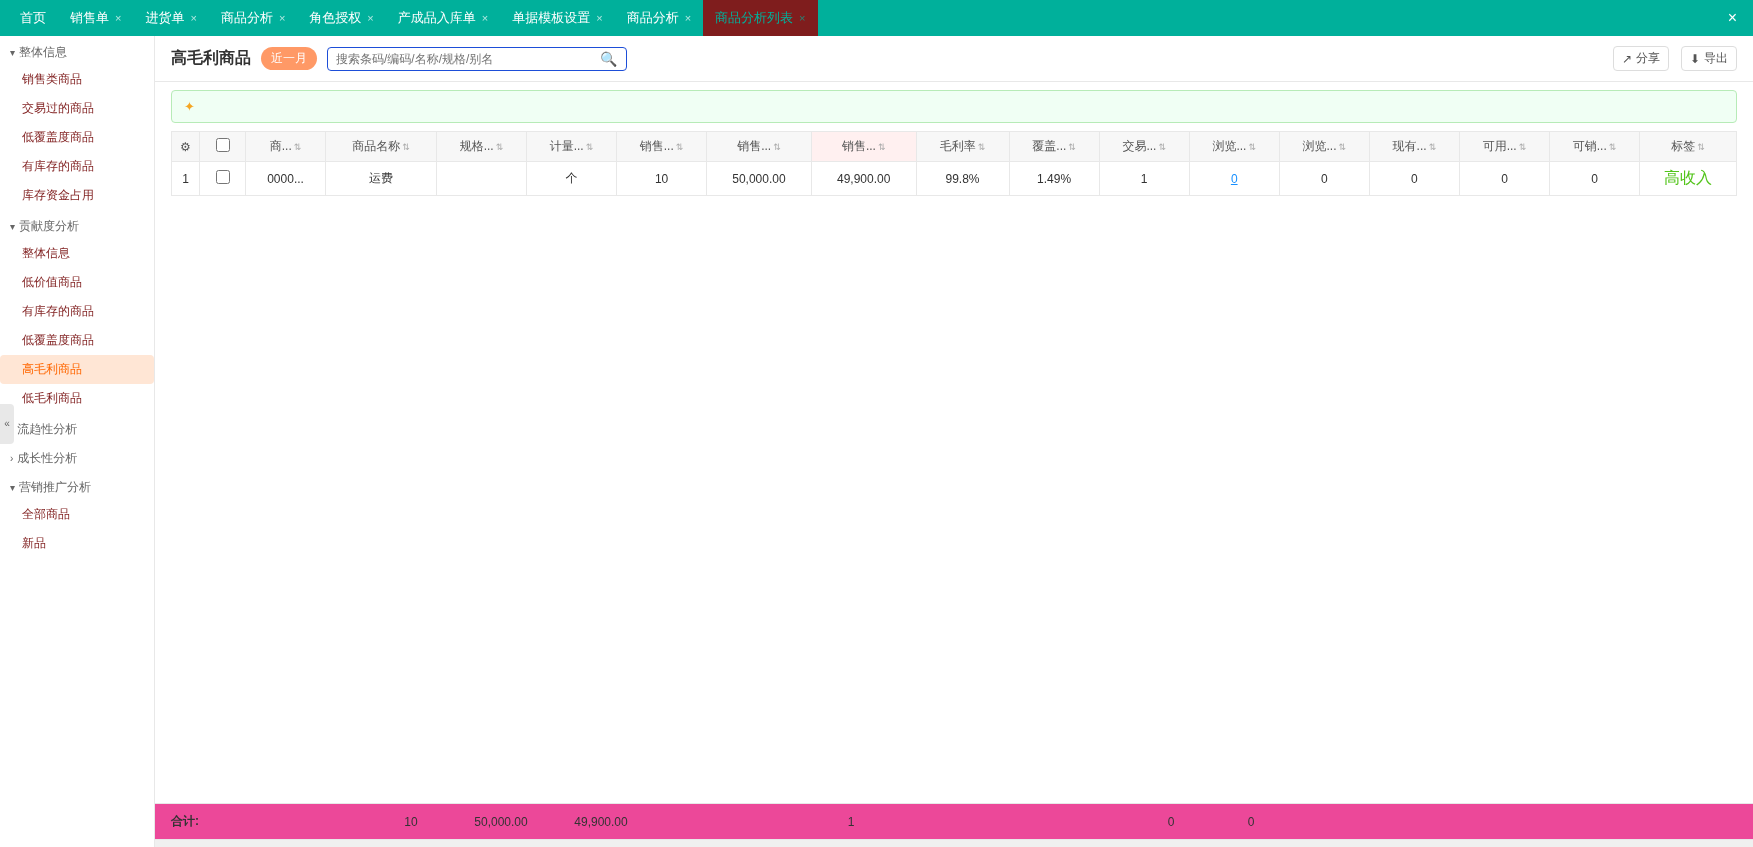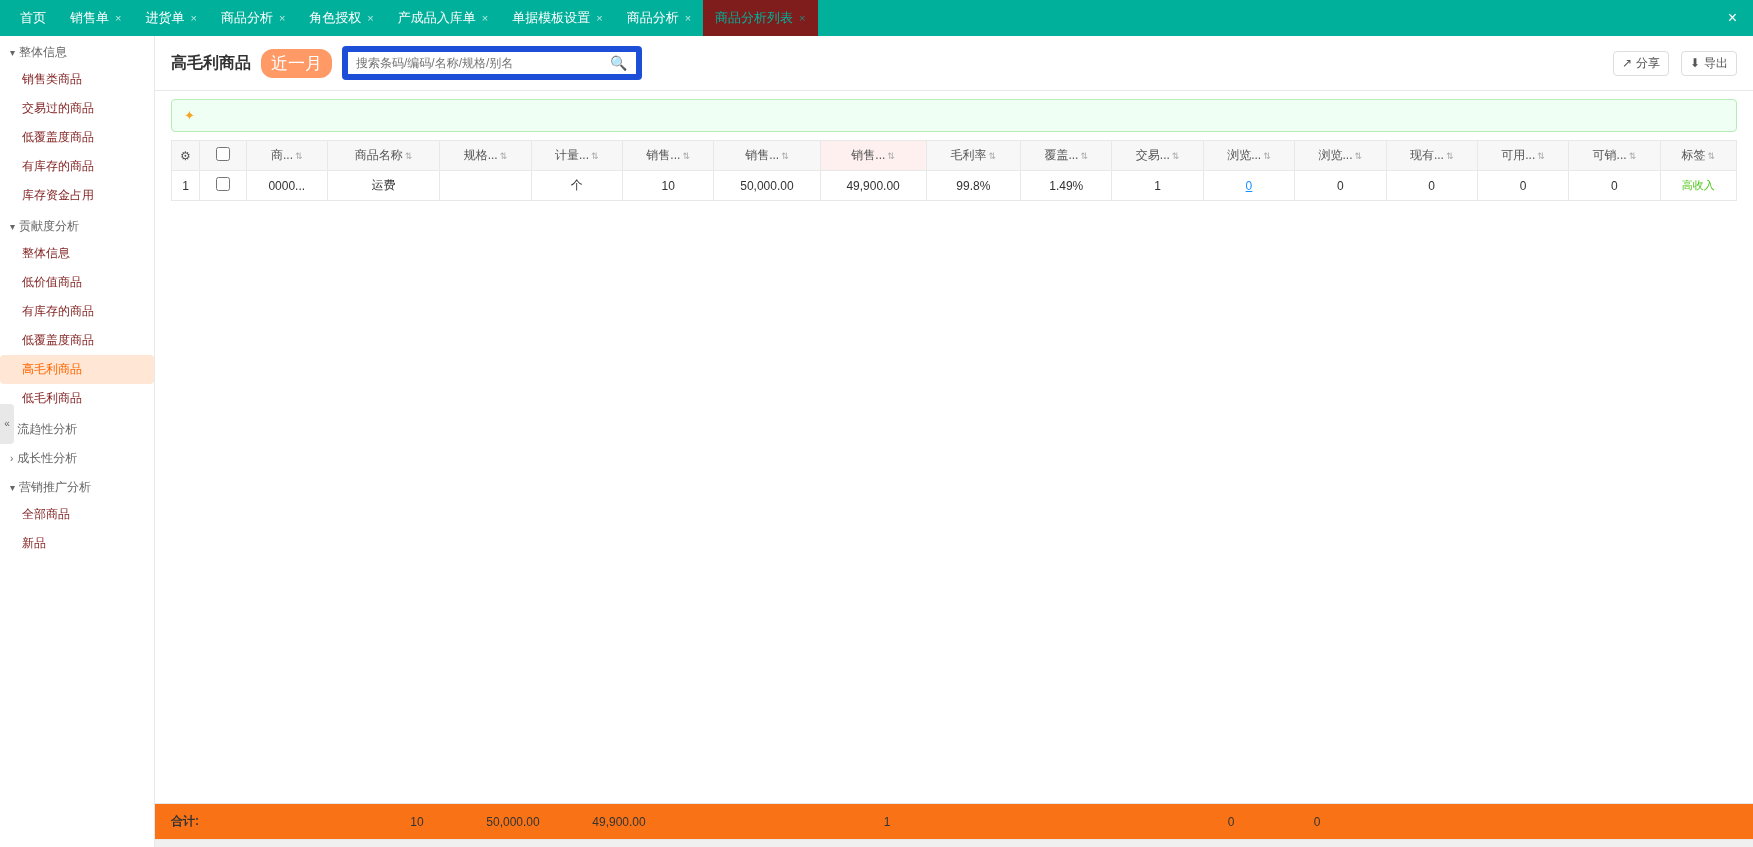--- a/index.html
+++ b/index.html
@@ -122,28 +122,28 @@
     .content-title {
       font-size: 16px;
       font-weight: bold;
       color: #333;
     }
     .filter-btn {
       padding: 3px 10px;
       background: #ff9966;
       color: #fff;
       border-radius: 12px;
-      font-size: 17px;
+      font-size: 12px;
       cursor: pointer;
       border: none;
     }
     .search-box {
       display: flex;
       align-items: center;
-      border: 6px solid #1d4ed8;
+      border: 1px solid #1d4ed8;
       border-radius: 4px;
       padding: 3px 8px;
       flex: 1;
       max-width: 300px;
     }
     .search-box input {
       border: none;
       outline: none;
       font-size: 12px;
       width: 100%;
@@ -214,35 +214,35 @@
       gap: 2px;
     }
     table td {
       border: 1px solid #e8e8e8;
       padding: 6px 8px;
       text-align: center;
       color: #333;
     }
     .tag-high {
       color: #52c41a;
-      font-size: 11px;
+      font-size: 16px;
     }
     .link-style { color: #1890ff; text-decoration: underline; cursor: pointer; }
 
     
     .footer-total {
       height: 36px;
-      background: #f97316;
+      background: #ec4899;
       border-top: 1px solid #e8e8e8;
       display: flex;
       align-items: center;
       padding: 0 16px;
       font-size: 12px;
       color: #333;
-      gap: 6px;
+      gap: 0;
     }
     .footer-total .total-label {
       width: 200px;
       font-weight: bold;
     }
 
     
     .bottom-scrollbar {
       height: 8px;
       background: #f0f0f0;

